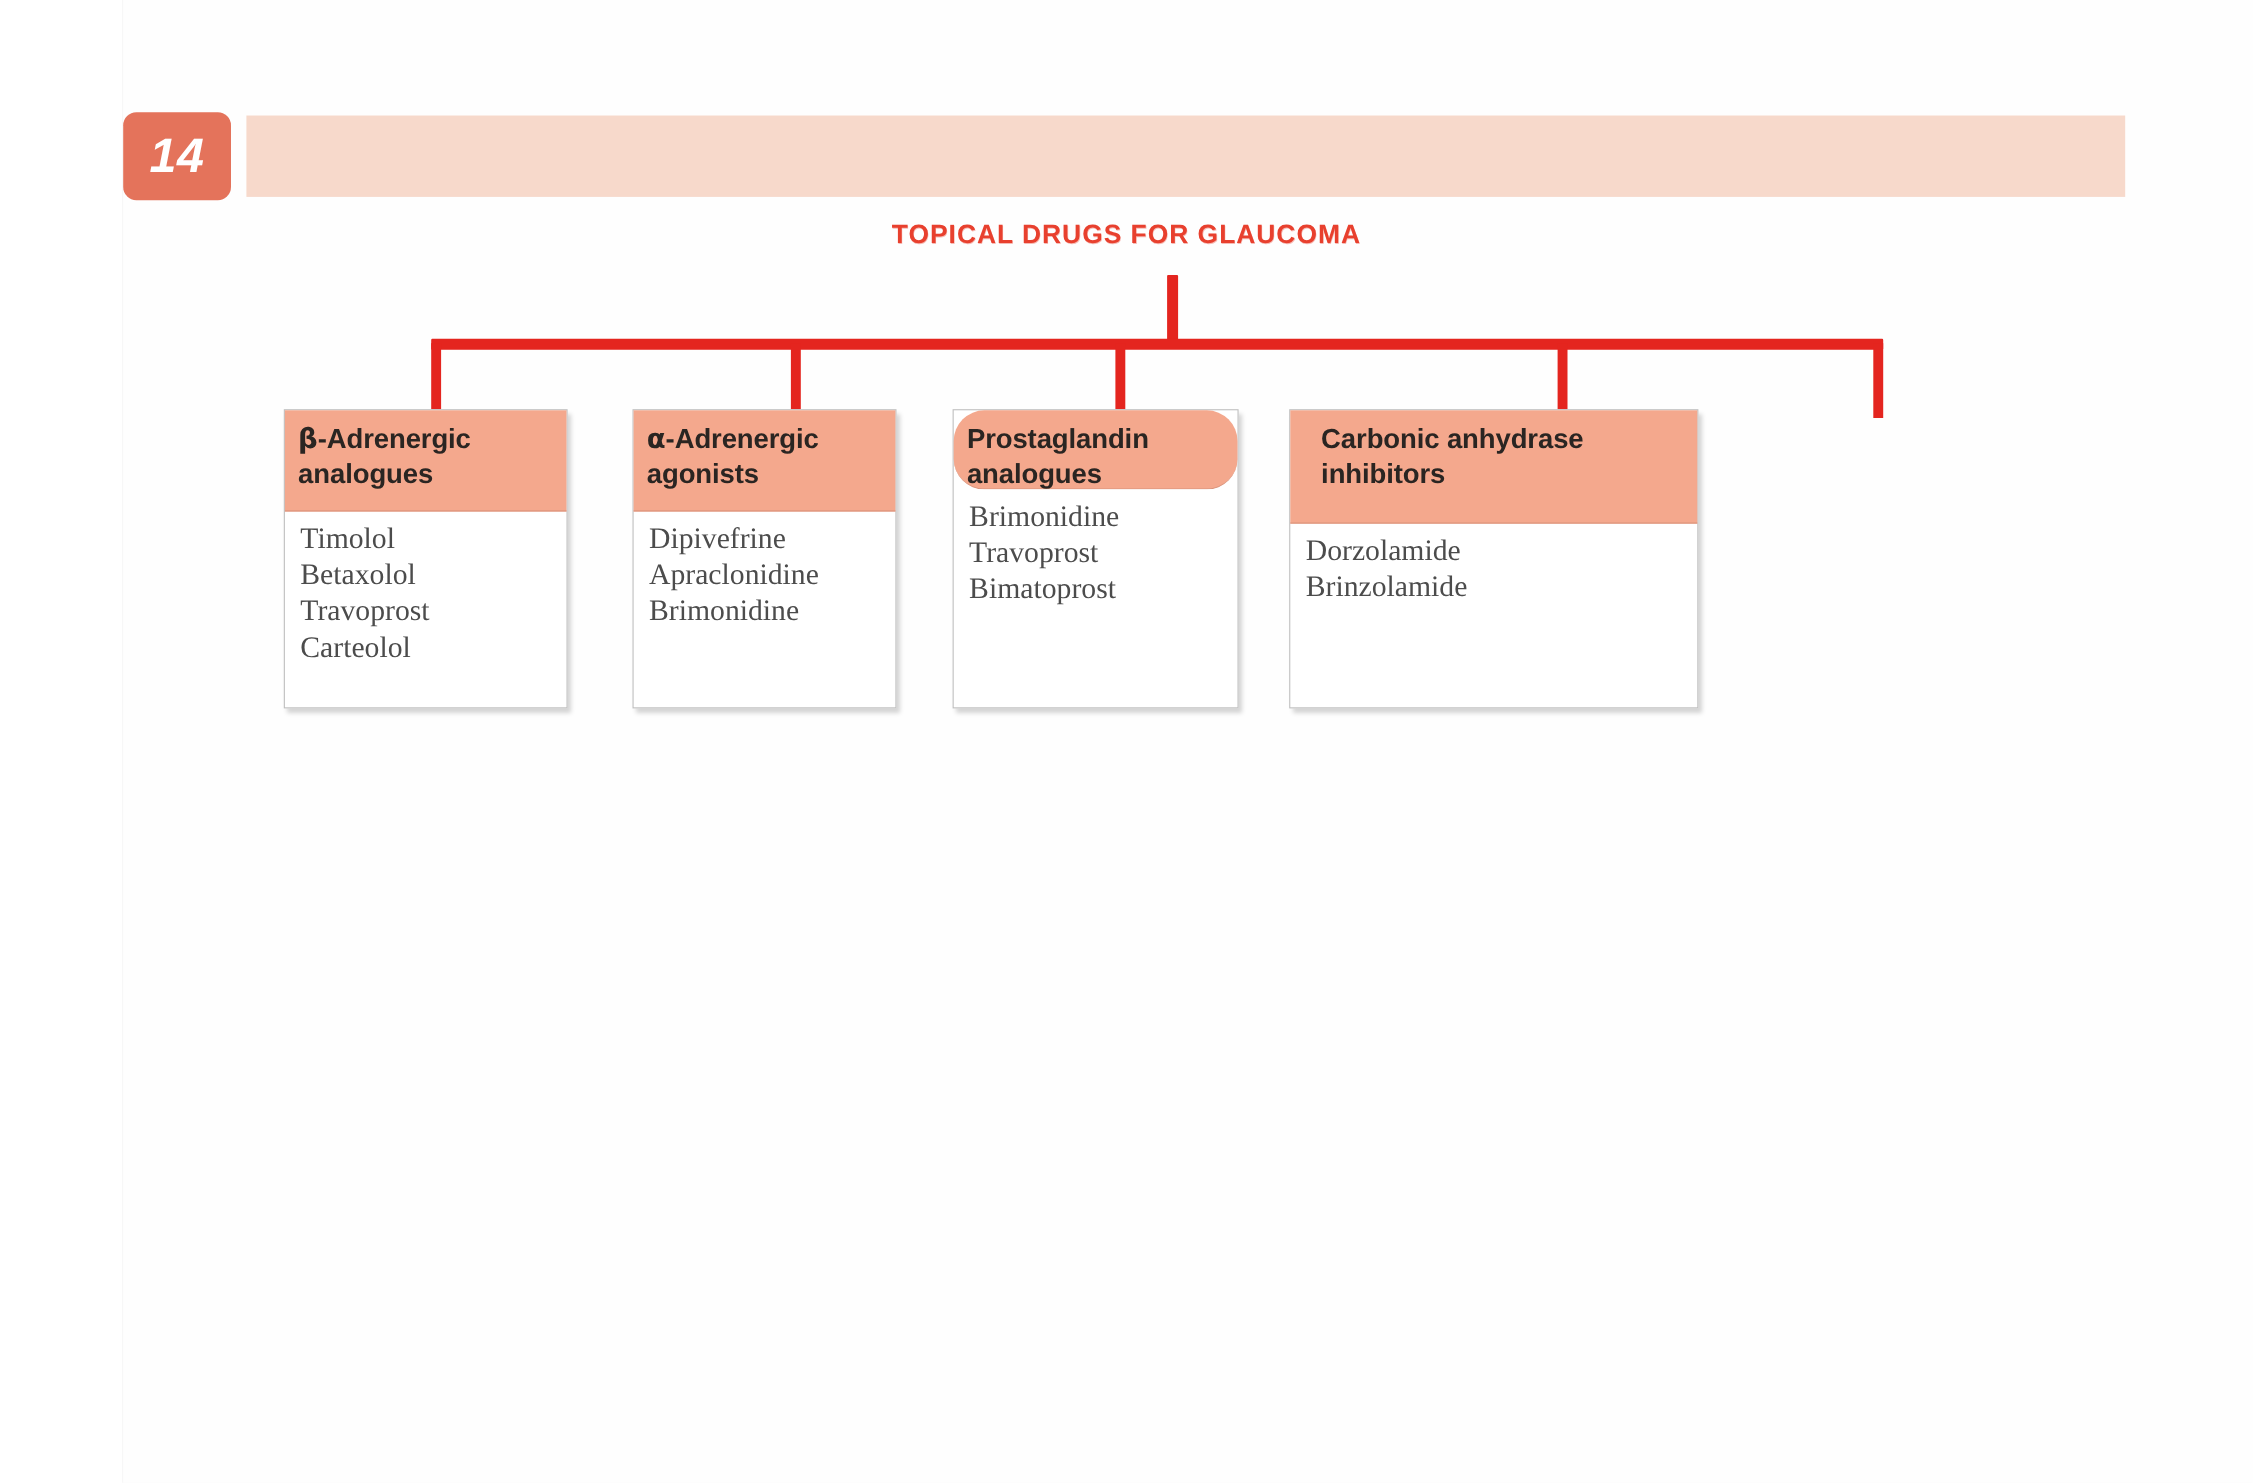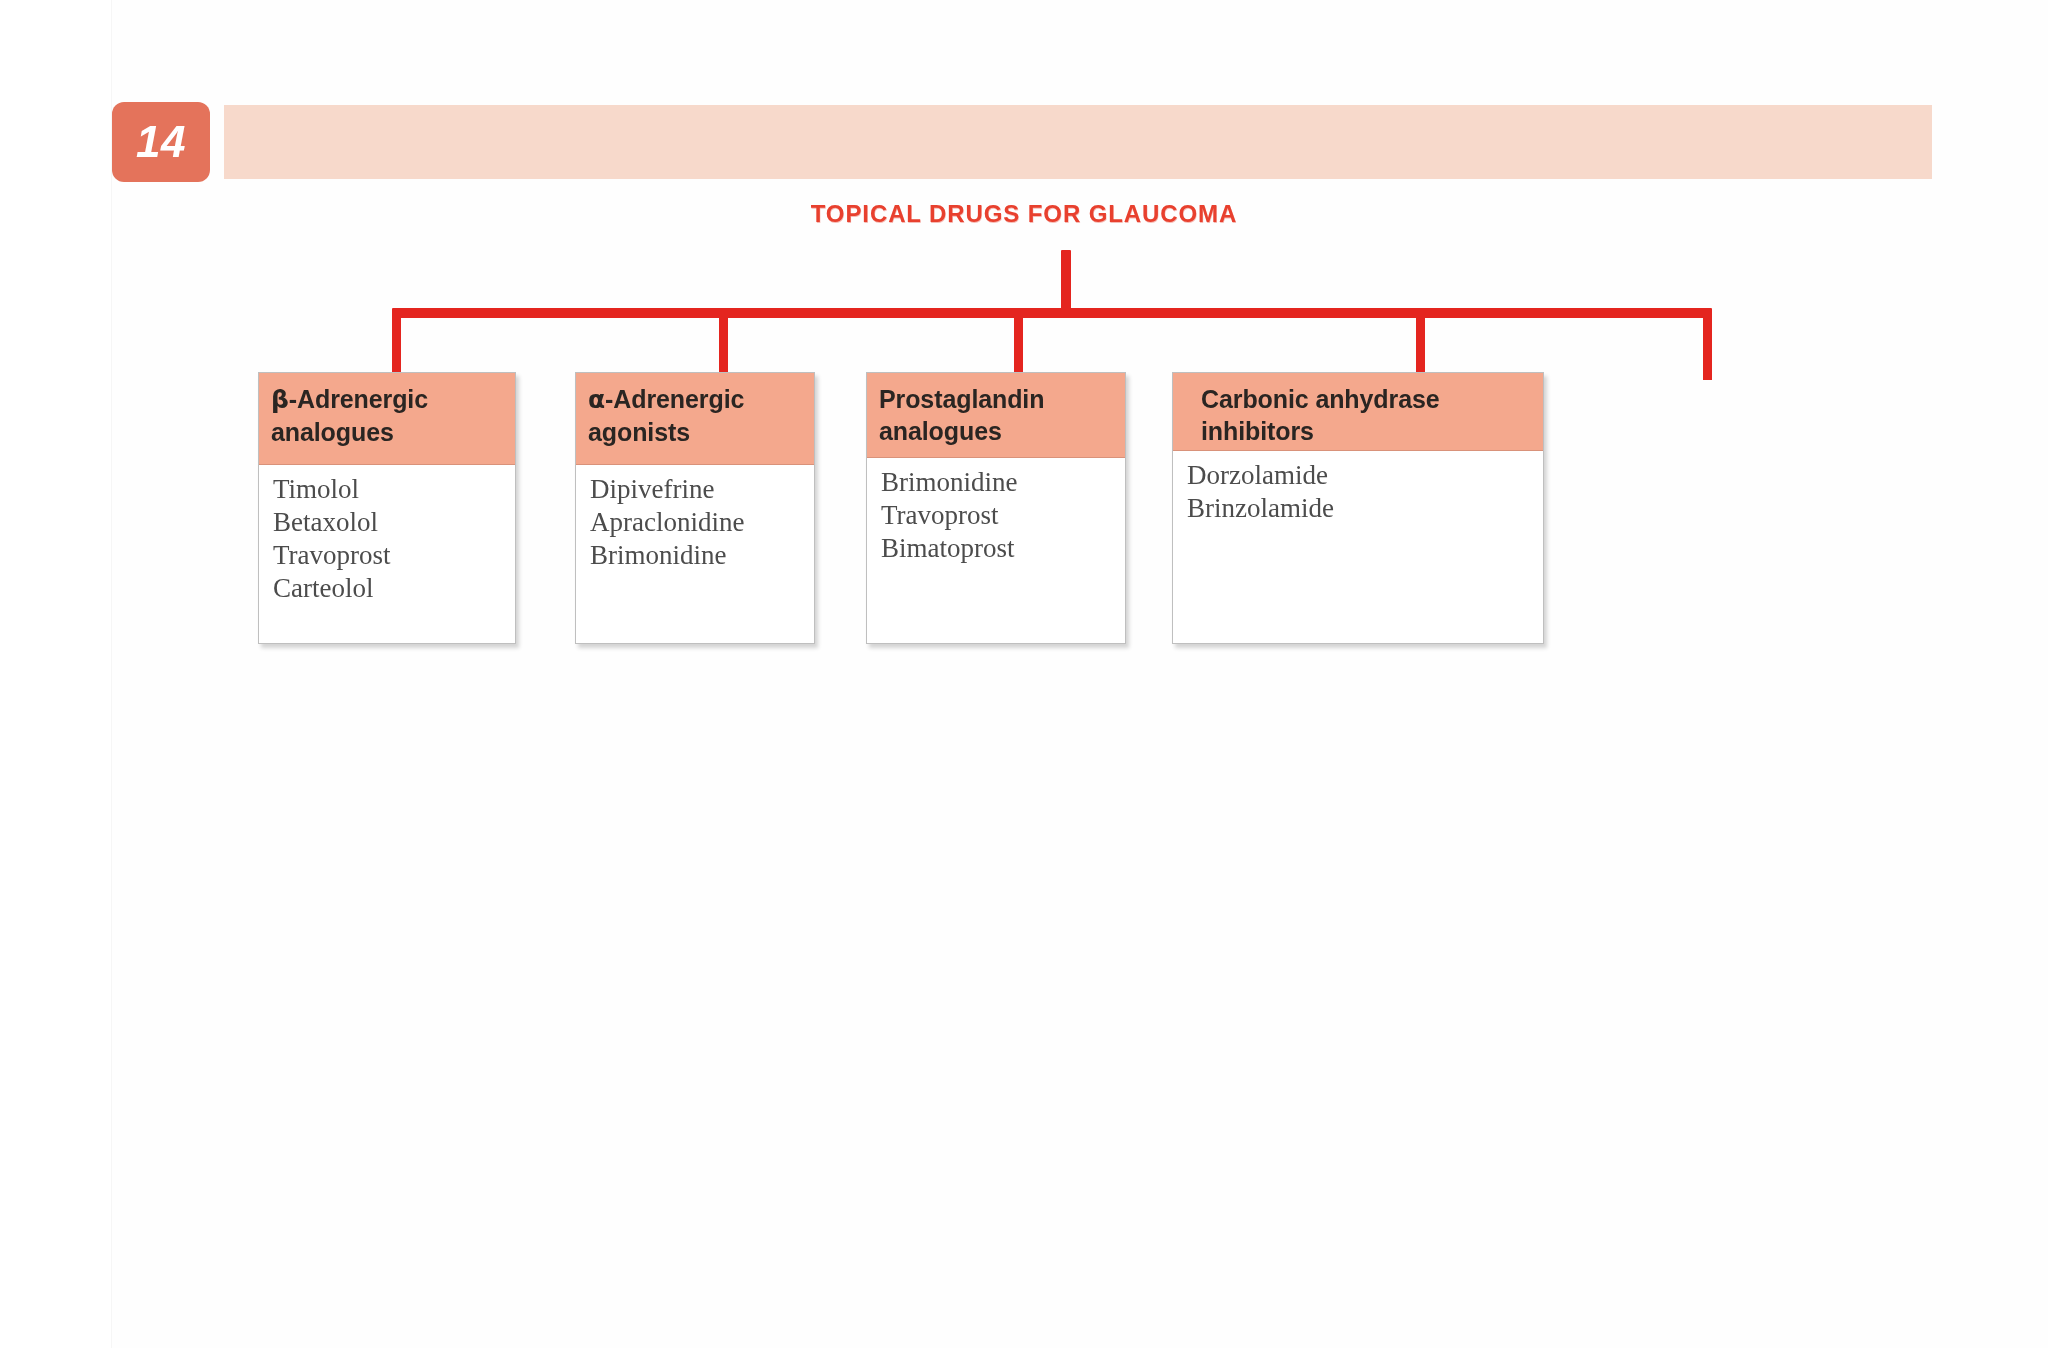--- a/index.html
+++ b/index.html
@@ -159,23 +159,23 @@
     color: #4c4c4c;
     line-height: 1.22;
     white-space: nowrap;
   }
 
   #node-0 { left: 258px; top: 372px; width: 258px; height: 272px; }
   #node-0 .node-header { height: 92px; }
   #node-1 { left: 575px; top: 372px; width: 240px; height: 272px; }
   #node-1 .node-header { height: 92px; }
   #node-2 { left: 866px; top: 372px; width: 260px; height: 272px; }
-  #node-2 .node-header { height: 85px; }
+  #node-2 .node-header { height: 72px; border-radius: 28px; }
   #node-3 { left: 1172px; top: 372px; width: 372px; height: 272px; }
-  #node-3 .node-header { height: 78px; padding-left: 28px; }
+  #node-3 .node-header { height: 103px; padding-left: 28px; }
   #node-4 { left: 1586px; top: 372px; width: 282px; height: 212px; }
   #node-4 .node-header { height: 56px; padding-bottom: 6px; }
 </style>
 </head>
 <body>
 
 <div id="page-sheet">
 
   <div id="chapter-header">
     <div id="header-bar"></div>

